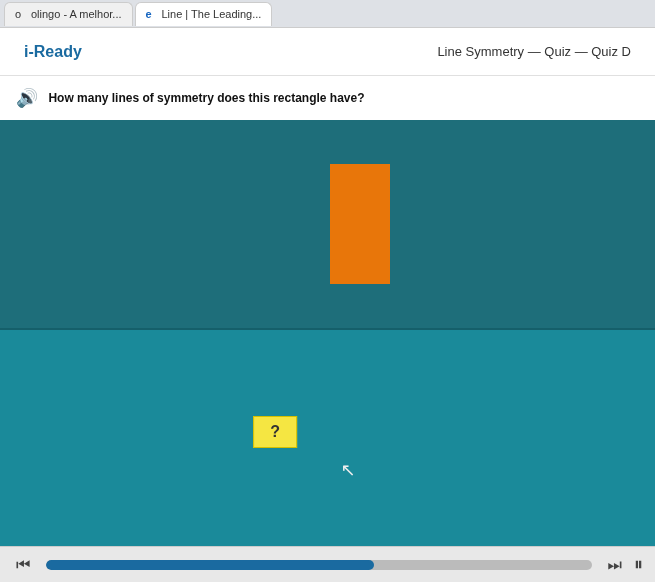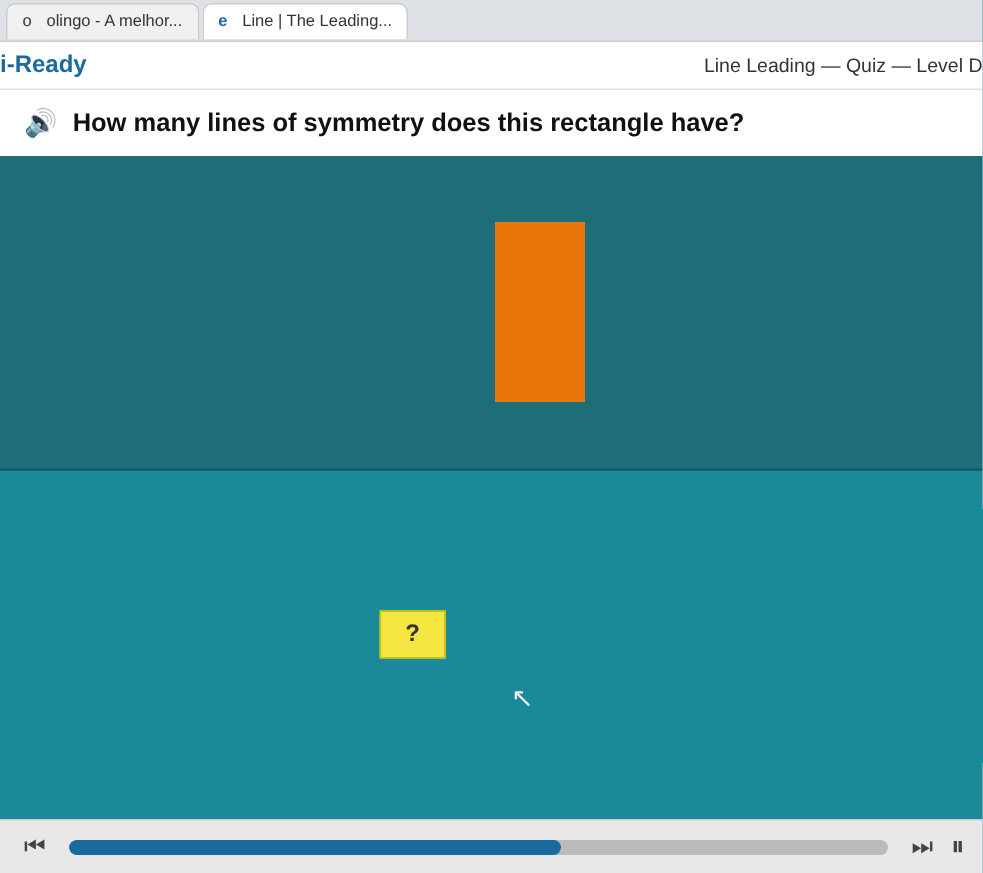--- a/index.html
+++ b/index.html
@@ -49,24 +49,24 @@
       height: calc(582px - 28px);
       display: flex;
       flex-direction: column;
     }
 
     
     .top-bar {
       display: flex;
       align-items: center;
       justify-content: space-between;
-      padding: 4px 0;
+      padding: 4px 24px;
       background: #fff;
       border-bottom: 1px solid #e0e0e0;
-      height: 32px;
+      height: 48px;
     }
     .iready-logo {
       font-size: 16px;
       font-weight: bold;
       color: #1a6aa0;
     }
     .iready-logo span {
       color: #1a6aa0;
     }
     .quiz-title {
@@ -81,21 +81,21 @@
       padding: 8px 16px;
       background: #fff;
       min-height: 44px;
     }
     .speaker-icon {
       margin-right: 10px;
       font-size: 18px;
       color: #333;
     }
     .question-text {
-      font-size: 17px;
+      font-size: 12px;
       font-weight: bold;
       color: #111;
     }
 
     
     .main-content {
       flex: 1;
       background: #1a7b8a;
       display: flex;
       flex-direction: column;
@@ -211,21 +211,21 @@
     <span>Line | The Leading...</span>
   </div>
 </div>
 
 <div class="app-container">
 
   <div class="top-bar">
     <div class="iready-logo">
       <span>i-Ready</span>
     </div>
-    <div class="quiz-title">Line Leading — Quiz — Level D</div>
+    <div class="quiz-title">Line Symmetry — Quiz — Quiz D</div>
   </div>
 
   <div class="question-area">
     <span class="speaker-icon">🔊</span>
     <span class="question-text">How many lines of symmetry does this rectangle have?</span>
   </div>
 
   <div class="main-content">
 
     <div class="top-half">

